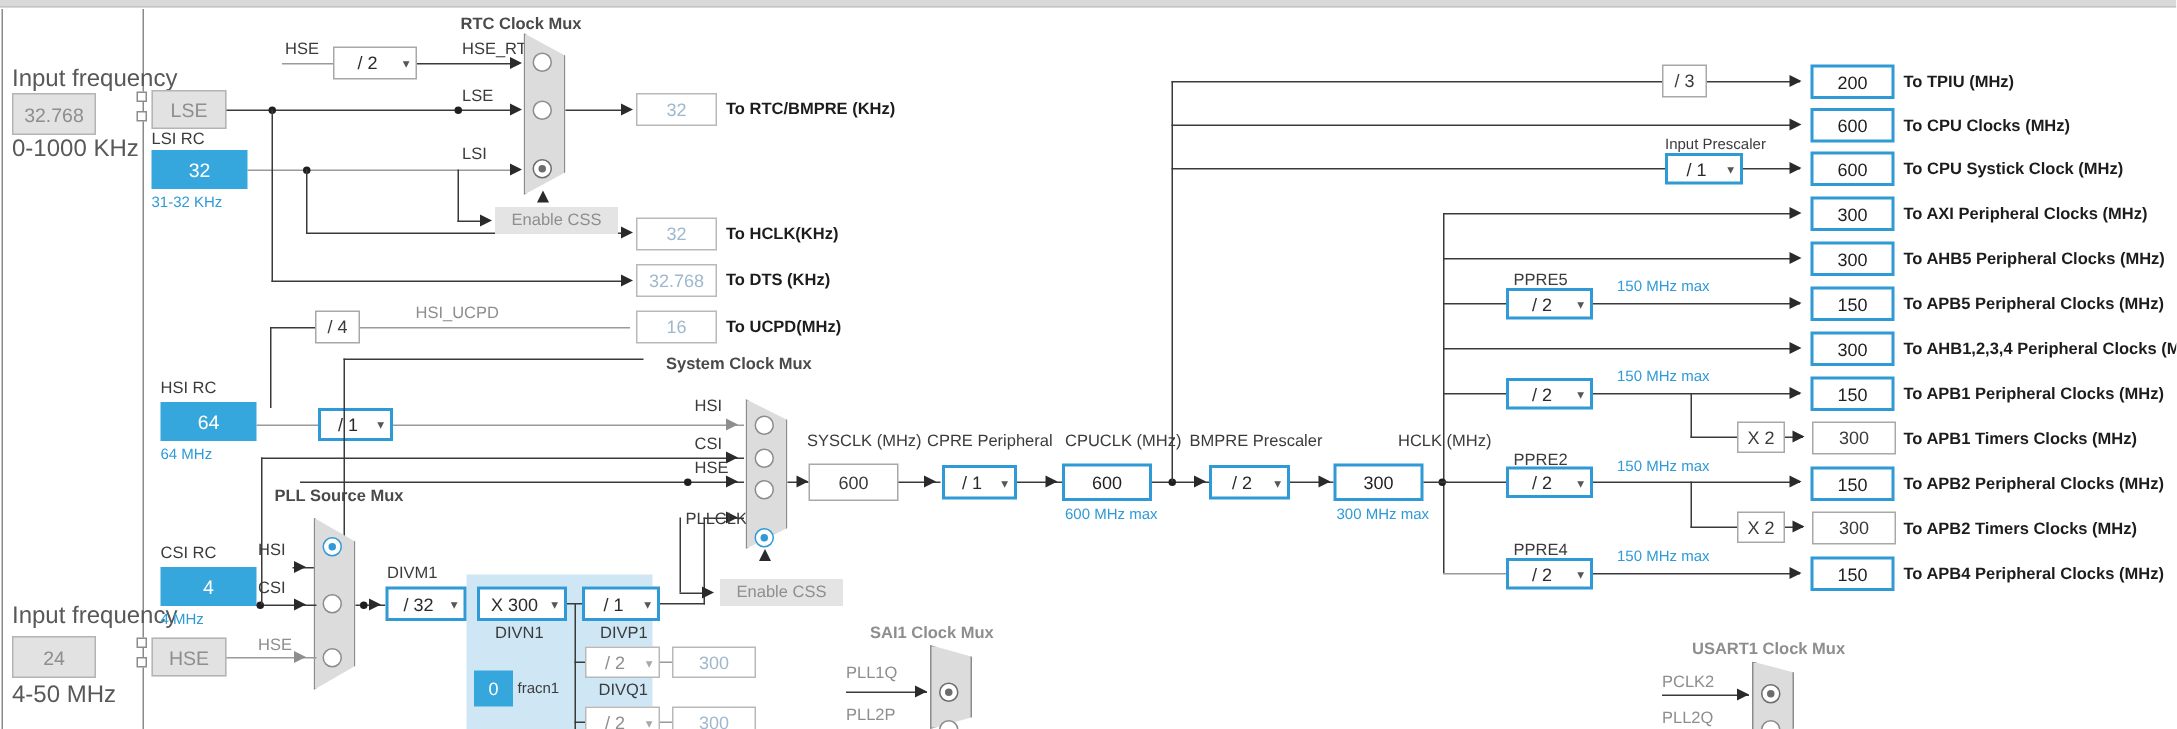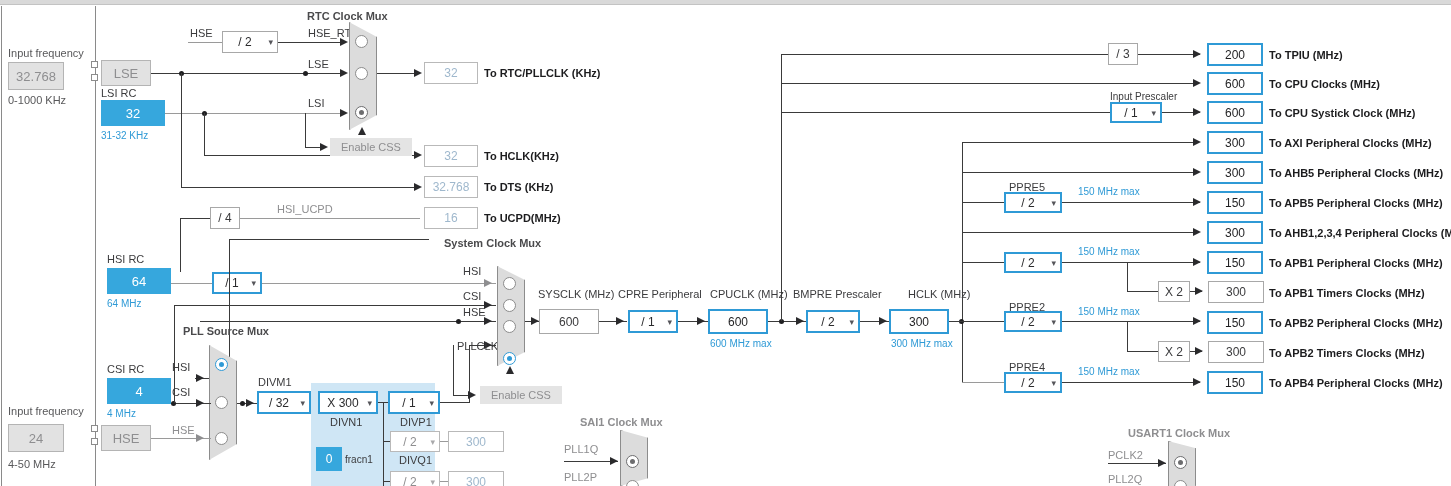--- a/index.html
+++ b/index.html
@@ -12,21 +12,21 @@
   
   .topbar{left:0;top:0;width:1451px;height:5px;background:#d9d9d9;border-bottom:1px solid #c3c3c3;}
 
   
   .vline{background:#8a8a8a;width:1px;}
   .hline{background:#3a3a3a;height:1px;}
   .hline-grey{background:#9a9a9a;height:1px;}
   .vline-blk{background:#3a3a3a;width:1px;}
 
   
-  .lbl{font-size:11px;color:#58585a;white-space:nowrap;line-height:12px;}
+  .lbl{font-size:16px;color:#58585a;white-space:nowrap;line-height:12px;}
   .lbl-mux{font-size:11px;color:#4a4a4c;white-space:nowrap;font-weight:bold;}
   .lbl-blue{font-size:10px;color:#2f9ad6;white-space:nowrap;}
   .lbl-sig{font-size:11px;color:#3b3b3d;white-space:nowrap;}
   .lbl-siggrey{font-size:11px;color:#8e8e90;white-space:nowrap;}
   .out-lbl{font-size:11px;color:#1c1c1e;white-space:nowrap;font-weight:bold;}
 
   
   .vbox{border:1px solid #a8a8a8;background:#fff;display:flex;align-items:center;
         justify-content:center;font-size:12px;color:#3b3b3d;}
   .vbox.blue{border:2px solid #2f9ad6;color:#1f1f21;}
@@ -154,21 +154,21 @@
   <div class="rad" style="left:355px;top:67px;"></div>
   <div class="rad ongrey" style="left:355px;top:106px;"></div>
   <div class="abs arrup" style="left:358px;top:127px;"></div>
 
   <div class="abs css" style="left:330px;top:138px;width:82px;height:18px;">Enable CSS</div>
 
   <div class="abs hline" style="left:377px;top:73px;width:42px;"></div>
   <div class="abs arr" style="left:414px;top:69px;"></div>
 
   <div class="abs vbox dim" style="left:424px;top:62px;width:54px;height:22px;">32</div>
-  <div class="abs out-lbl" style="left:484px;top:67px;">To RTC/PLLCLK (KHz)</div>
+  <div class="abs out-lbl" style="left:484px;top:67px;">To RTC/BMPRE (KHz)</div>
 
   <div class="abs vbox dim" style="left:424px;top:145px;width:54px;height:22px;">32</div>
   <div class="abs out-lbl" style="left:484px;top:150px;">To HCLK(KHz)</div>
 
   <div class="abs vbox dim" style="left:424px;top:176px;width:54px;height:22px;">32.768</div>
   <div class="abs out-lbl" style="left:484px;top:181px;">To DTS (KHz)</div>
 
   <div class="abs vbox dim" style="left:424px;top:207px;width:54px;height:22px;">16</div>
   <div class="abs out-lbl" style="left:484px;top:212px;">To UCPD(MHz)</div>
 
@@ -314,21 +314,21 @@
 
   <div class="abs lbl-sig" style="left:793px;top:288px;">BMPRE Prescaler</div>
   <div class="abs dd" style="left:806px;top:310px;width:54px;height:23px;">
     <span class="t">/ 2</span>
       <span class="c">▾</span>
   </div>
 
   <div class="abs hline" style="left:860px;top:321px;width:30px;"></div>
   <div class="abs arr" style="left:879px;top:317px;"></div>
 
-  <div class="abs lbl-sig" style="left:908px;top:288px;">HCLK (MHz)</div>
+  <div class="abs lbl-sig" style="left:932px;top:288px;">HCLK (MHz)</div>
   <div class="abs vbox blue" style="left:889px;top:309px;width:60px;height:25px;">300</div>
   <div class="abs lbl-blue" style="left:891px;top:338px;">300 MHz max</div>
 
   <div class="abs vline-blk" style="left:781px;top:54px;height:267px;"></div>
   <div class="abs hline" style="left:781px;top:54px;width:333px;"></div>
   <div class="abs hline" style="left:781px;top:83px;width:415px;"></div>
   <div class="abs hline" style="left:781px;top:112px;width:329px;"></div>
 
   <div class="abs vline-blk" style="left:962px;top:142px;height:240px;"></div>
   <div class="abs dot" style="left:959px;top:319px;"></div>

